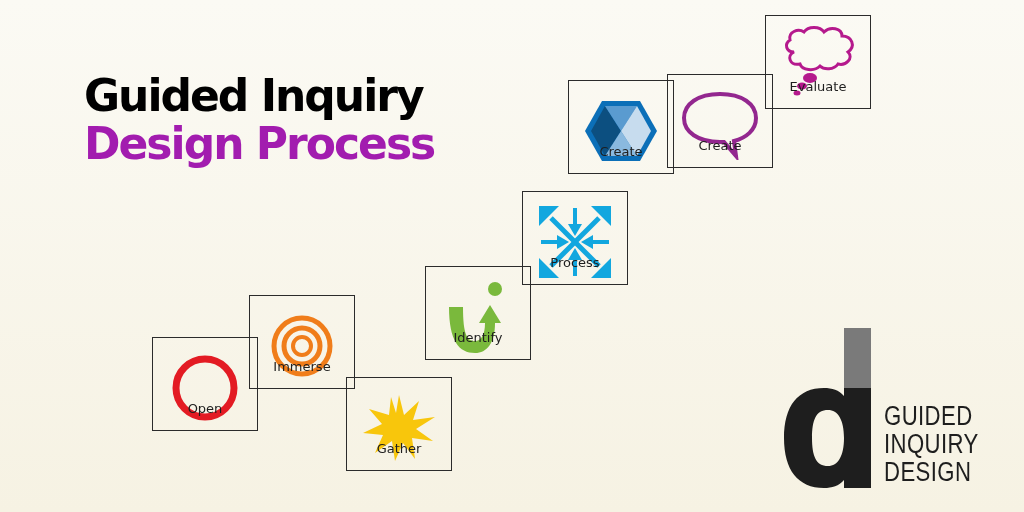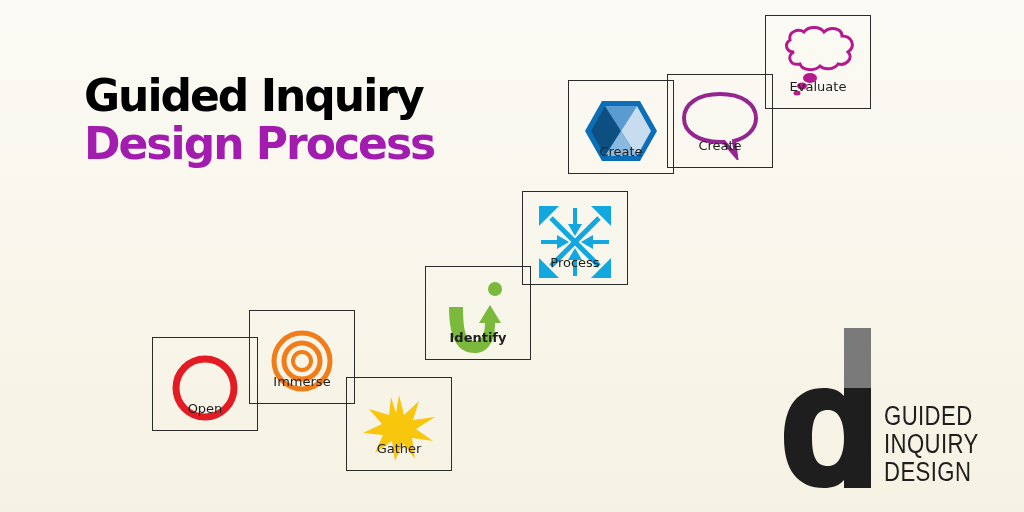--- a/index.html
+++ b/index.html
@@ -27,41 +27,41 @@
 
 <div class="card" style="left:152px;top:337px;">
   <div class="icon">
     <svg width="70" height="70" viewBox="0 0 70 70">
         <circle cx="35" cy="35" r="29" fill="none" stroke="#e31b23" stroke-width="7"></circle>
       </svg>
   </div>
   <div class="label">Open</div>
 </div>
 
-<div class="card" style="left:249px;top:310px;">
+<div class="card" style="left:249px;top:295px;">
   <div class="icon">
     <svg width="66" height="66" viewBox="0 0 66 66">
       <circle cx="33" cy="33" r="28" fill="none" stroke="#f07d1a" stroke-width="5"></circle>
       <circle cx="33" cy="33" r="18" fill="none" stroke="#f07d1a" stroke-width="5"></circle>
       <circle cx="33" cy="33" r="9" fill="none" stroke="#f07d1a" stroke-width="4"></circle>
     </svg>
   </div>
   <div class="label">Immerse</div>
 </div>
 
 <div class="card" style="left:346px;top:377px;">
   <div class="icon">
     <svg width="76" height="70" viewBox="0 0 76 70">
       <polygon fill="#f8c60c" points="38,2 43,22 58,8 52,27 74,24 55,36 72,48 51,45 54,66 42,50 34,68 31,48 14,60 22,42 2,40 21,31 8,16 28,22 30,4 35,20"></polygon>
     </svg>
   </div>
   <div class="label">Gather</div>
 </div>
 
-<div class="card" style="left:425px;top:266px;font-weight:bold;">
+<div class="card" style="left:425px;top:266px;">
   <div class="icon">
     <svg width="70" height="76" viewBox="0 0 70 76">
       <circle cx="52" cy="10" r="7" fill="#7ab93c"></circle>
       <path d="M6 28 L20 28 C20 56 24 62 32 62 C38 62 42 56 42 44 L36 44 L47 26 L58 44 L52 44 C52 64 44 74 32 74 C16 74 6 62 6 28 Z" fill="#7ab93c"></path>
     </svg>
   </div>
   <div class="label">Identify</div>
 </div>
 
 <div class="card" style="left:522px;top:191px;">

